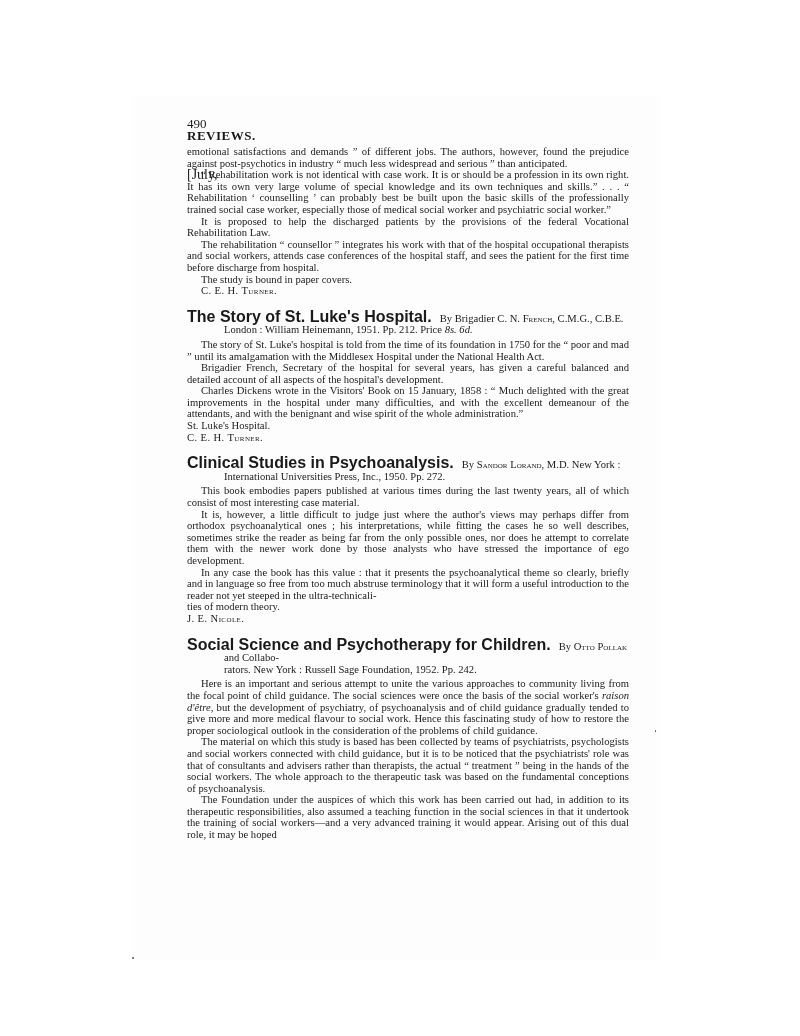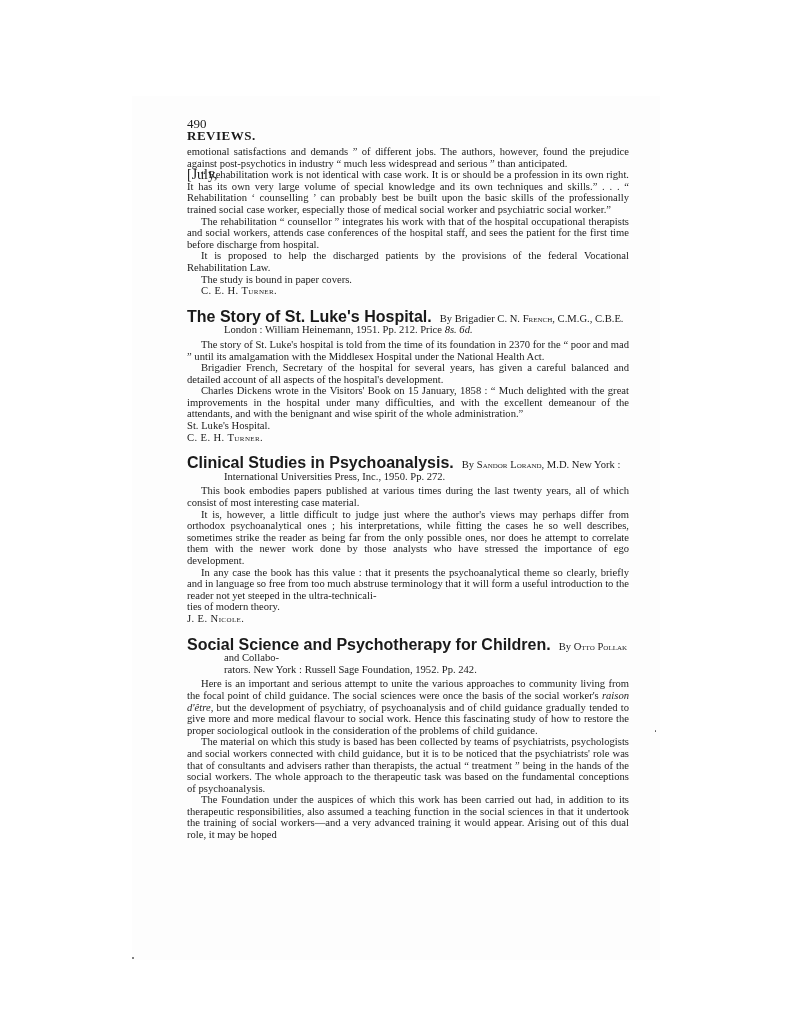--- a/index.html
+++ b/index.html
@@ -44,37 +44,37 @@
 
   <div class="runhead">
     <span class="folio">490</span>
     <span class="title">REVIEWS.</span>
     <span class="date">[July,</span>
   </div>
 
   <div>
     <p class="noindent">emotional satisfactions and demands ” of different jobs.  The authors, however, found the prejudice against post-psychotics in industry “ much less widespread and serious ” than anticipated.</p>
     <p>“ Rehabilitation work is not identical with case work.  It is or should be a profession in its own right.  It has its own very large volume of special knowledge and its own techniques and skills.”   .   .   .   “ Rehabilitation ‘ counselling ’ can probably best be built upon the basic skills of the professionally trained social case worker, especially those of medical social worker and psychiatric social worker.”</p>
+    <p>It is proposed to help the discharged patients by the provisions of the federal Vocational Rehabilitation Law.</p>
     <p>The rehabilitation “ counsellor ” integrates his work with that of the hospital occupational therapists and social workers, attends case conferences of the hospital staff, and sees the patient for the first time before discharge from hospital.</p>
-    <p>It is proposed to help the discharged patients by the provisions of the federal Vocational Rehabilitation Law.</p>
     <div class="sig-line">
       <span>The study is bound in paper covers.</span>
       <span class="sig">C. E. H. Turner.</span>
     </div>
   </div>
 
   <div class="review">
     <p class="heading">
       <span class="book-title">The Story of St. Luke's Hospital.</span>&nbsp;&nbsp;
       <span>By Brigadier C. N.</span>
       <span class="author">French</span><span>, C.M.G., C.B.E.</span><br>
       <span>London :  William Heinemann, 1951.   Pp. 212.   Price</span>
       <span class="price">8s. 6d.</span>
     </p>
-    <p>The story of St. Luke's hospital is told from the time of its foundation in 2370 for the “ poor and mad ” until its amalgamation with the Middlesex Hospital under the National Health Act.</p>
+    <p>The story of St. Luke's hospital is told from the time of its foundation in 1750 for the “ poor and mad ” until its amalgamation with the Middlesex Hospital under the National Health Act.</p>
     <p>Brigadier French, Secretary of the hospital for several years, has given a careful balanced and detailed account of all aspects of the hospital's development.</p>
     <p>Charles Dickens wrote in the Visitors' Book on 15 January, 1858 :  “ Much delighted with the great improvements in the hospital under many difficulties, and with the excellent demeanour of the attendants, and with the benignant and wise spirit of the whole administration.”</p>
     <div class="sig-line noind">
       <span>St. Luke's Hospital.</span>
       <span class="sig">C. E. H. Turner.</span>
     </div>
   </div>
 
   <div class="review">
     <p class="heading">

